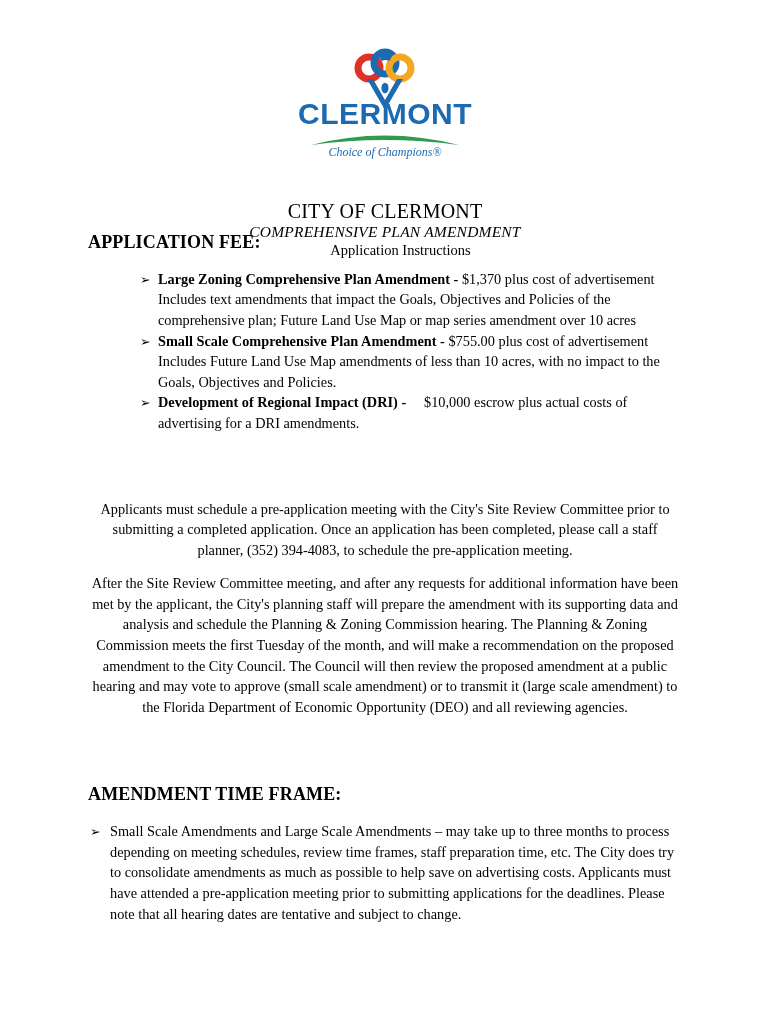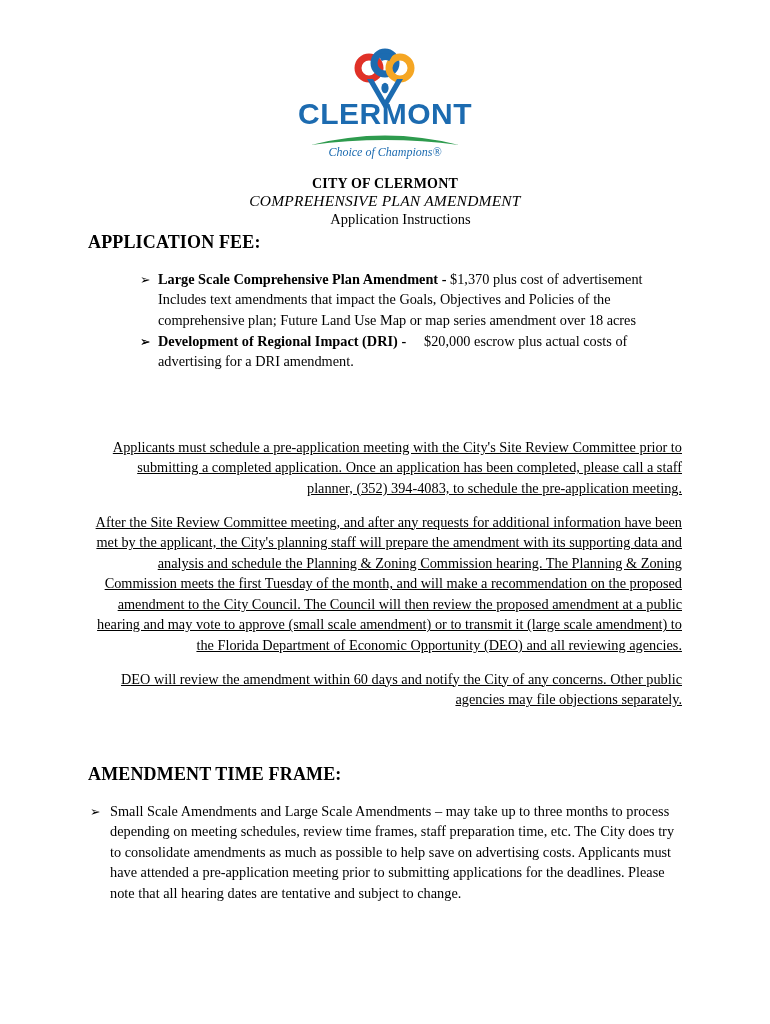--- a/index.html
+++ b/index.html
@@ -42,23 +42,24 @@
   
   .title-block {
     position: absolute;
     left: 0;
     top: 176px;
     width: 770px;
     text-align: center;
     line-height: 1.17;
   }
   .title-line1 {
-    font-size: 14px;
-    font-weight: bold;
+    font-size: 20px;
+    font-weight: normal;
     letter-spacing: 0.2px;
+    margin-top: 24px;
   }
   .title-line2 {
     font-size: 15.5px;
     font-weight: normal;
     font-style: italic;
     letter-spacing: 0.2px;
   }
   .title-line3 {
     font-size: 14.5px;
     font-weight: normal;
@@ -76,22 +77,21 @@
   }
 
   .section-heading {
     font-weight: bold;
     font-size: 18px;
     letter-spacing: 0.15px;
   }
 
   .para {
     margin: 0;
-    text-align: right;
-    text-decoration: underline;
+    text-align: center;
   }
 
   .gap-sm  { height: 13px; }
   .gap-xxl { height: 52px; }
 
   
   .bullets {
     margin: 0;
     padding: 0;
     list-style: none;
@@ -164,49 +164,51 @@
 
   <div class="content">
 
     <div class="section-heading">APPLICATION FEE:</div>
 
     <div class="gap-sm"></div>
 
     <ul class="bullets list-fee">
       <li class="bullet-item">
         <span class="bullet-marker">➢</span>
-        <span class="bullet-text"><span class="b">Large Scale Comprehensive Plan Amendment - </span><span>$1,370 plus cost of advertisement</span>
-          <span>Includes  text amendments that impact the Goals, Objectives and Policies of the comprehensive plan; Future Land Use Map or map series amendment over 18 acres</span>
-        </span>
-      </li>
-      <li class="bullet-item">
-        <span class="bullet-marker">➢</span>
-      </li>
-      <li class="bullet-item">
-        <span class="bullet-marker">➢</span>
-        <span class="bullet-text"><span class="b">Development of Regional Impact (DRI) - </span><span style="white-space:pre">    $20,000 escrow plus actual costs of</span>
-          <span>advertising for a DRI amendment.</span>
+        <span class="bullet-text"><span class="b">Large Zoning Comprehensive Plan Amendment - </span><span>$1,370 plus cost of advertisement</span>
+          <span>Includes  text amendments that impact the Goals, Objectives and Policies of the comprehensive plan; Future Land Use Map or map series amendment over 10 acres</span>
+        </span>
+      </li>
+      <li class="bullet-item">
+        <span class="bullet-marker">➢</span>
+        <span class="bullet-text"><span class="b">Small Scale Comprehensive Plan Amendment - </span><span>$755.00 plus cost of advertisement</span>
+          <span>Includes Future Land Use Map amendments of less than 10 acres, with no impact to the Goals, Objectives and Policies.</span>
+        </span>
+      </li>
+      <li class="bullet-item">
+        <span class="bullet-marker">➢</span>
+        <span class="bullet-text"><span class="b">Development of Regional Impact (DRI) - </span><span style="white-space:pre">    $10,000 escrow plus actual costs of</span>
+          <span>advertising for a DRI amendments.</span>
         </span>
       </li>
     </ul>
 
     <div class="gap-xxl"></div>
 
 
     <div class="gap-sm"></div>
 
     <p class="para">Applicants must schedule a pre-application meeting with the City's Site Review Committee prior to submitting a completed application. Once an application has been completed, please call a staff planner, (352) 394-4083, to schedule the pre-application meeting.</p>
 
     <div class="gap-sm"></div>
 
     <p class="para">After the Site Review Committee meeting, and after any requests for additional information have been met by the applicant, the City's planning staff will prepare the amendment with its supporting data and analysis and schedule the Planning &amp; Zoning Commission hearing. The Planning &amp; Zoning Commission meets the first Tuesday of the month, and will make a recommendation on the proposed amendment to the City Council. The Council will then review the proposed amendment at a public hearing and may vote to approve (small scale amendment) or to transmit it (large scale amendment) to the Florida Department of Economic Opportunity (DEO) and all reviewing agencies.</p>
 
     <div class="gap-sm"></div>
 
-    <p class="para">DEO will review the amendment within 60 days and notify the City of any concerns.  Other public agencies may file objections separately.</p>
 
     <div class="gap-xxl"></div>
 
     <div class="section-heading">AMENDMENT TIME FRAME:</div>
 
     <div class="gap-sm"></div>
 
     <ul class="bullets list-time">
       <li class="bullet-item">
         <span class="bullet-marker">➢</span>

